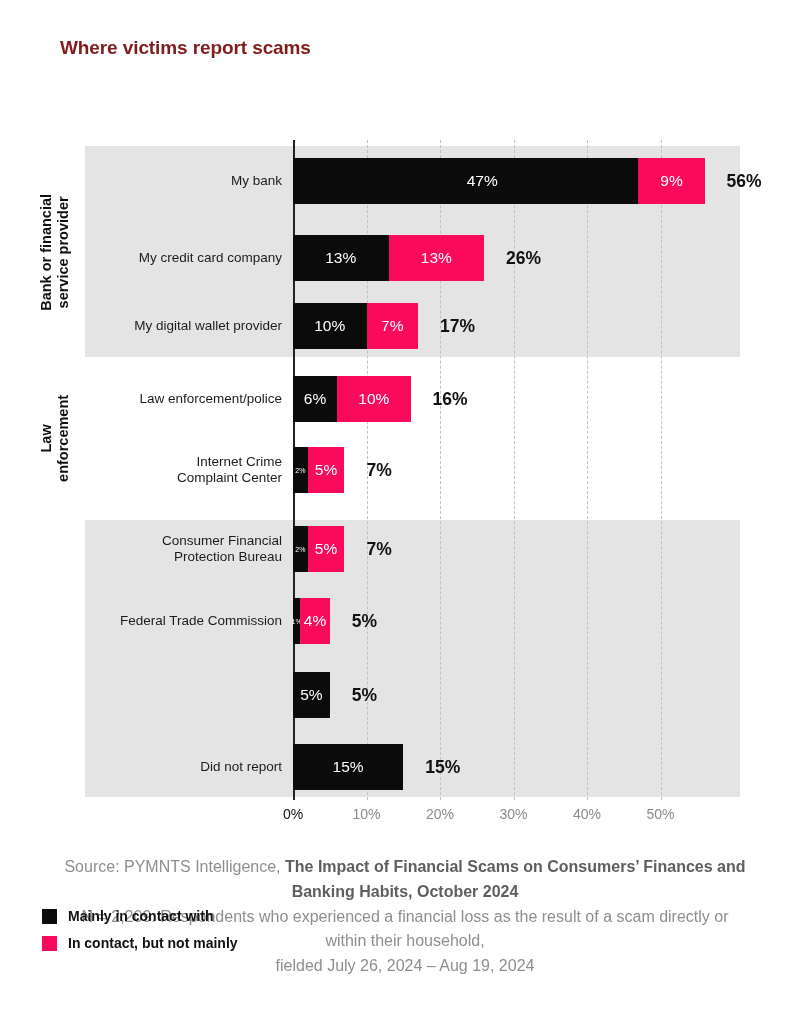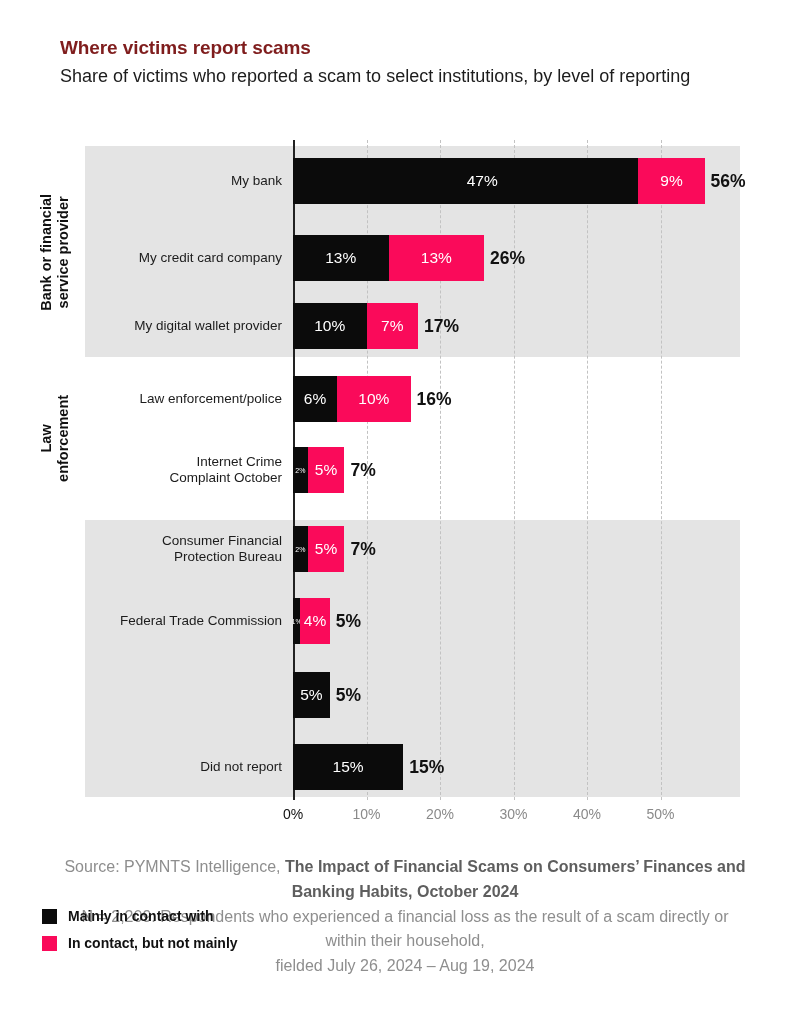--- a/index.html
+++ b/index.html
@@ -135,21 +135,21 @@
   }
   .seg-label.tiny { font-size: 7px; }
   .total {
     position: absolute;
     top: 50%;
     transform: translateY(-50%);
     font-size: 17.5px;
     font-weight: bold;
     color: #111111;
     white-space: nowrap;
-    padding-left: 6px;
+    padding-left: 22px;
   }
 
   
   .xaxis {
     position: absolute;
     left: 293px; top: 806px;
     width: 447px; height: 30px;
   }
   .xtick {
     position: absolute;
@@ -197,21 +197,20 @@
     white-space: nowrap;
   }
 </style>
 </head>
 <body>
 
 <div class="page">
 
   <div class="header">
     <h1 class="chart-title">Where victims report scams</h1>
-    <p class="chart-subtitle">Share of victims who reported a scam to select institutions, by level of reporting</p>
   </div>
 
   <div class="plot-wrap">
     <div id="bands">
         <div class="band" style="top: 6px; height: 211px;"></div>
         <div class="band" style="top: 380px; height: 277px;"></div>
       </div>
     <div class="grid" id="gridlines">
         <div class="gridline" style="left: 73.5px;"></div>
         <div class="gridline" style="left: 147px;"></div>
@@ -270,21 +269,21 @@
               <span class="seg-label">6%</span>
             </div>
             <div class="seg pink" style="width: 73.5px;">
               <span class="seg-label">10%</span>
             </div>
           </div>
           <div class="total" style="left: 410.6px;">16%</div>
         </div>
         <div class="row" style="top: 307px;">
           <div class="row-label">Internet Crime
-Complaint October</div>
+Complaint Center</div>
           <div class="bar">
             <div class="seg black" style="width: 14.7px;">
               <span class="seg-label tiny">2%</span>
             </div>
             <div class="seg pink" style="width: 36.75px;">
               <span class="seg-label">5%</span>
             </div>
           </div>
           <div class="total" style="left: 344.45px;">7%</div>
         </div>

